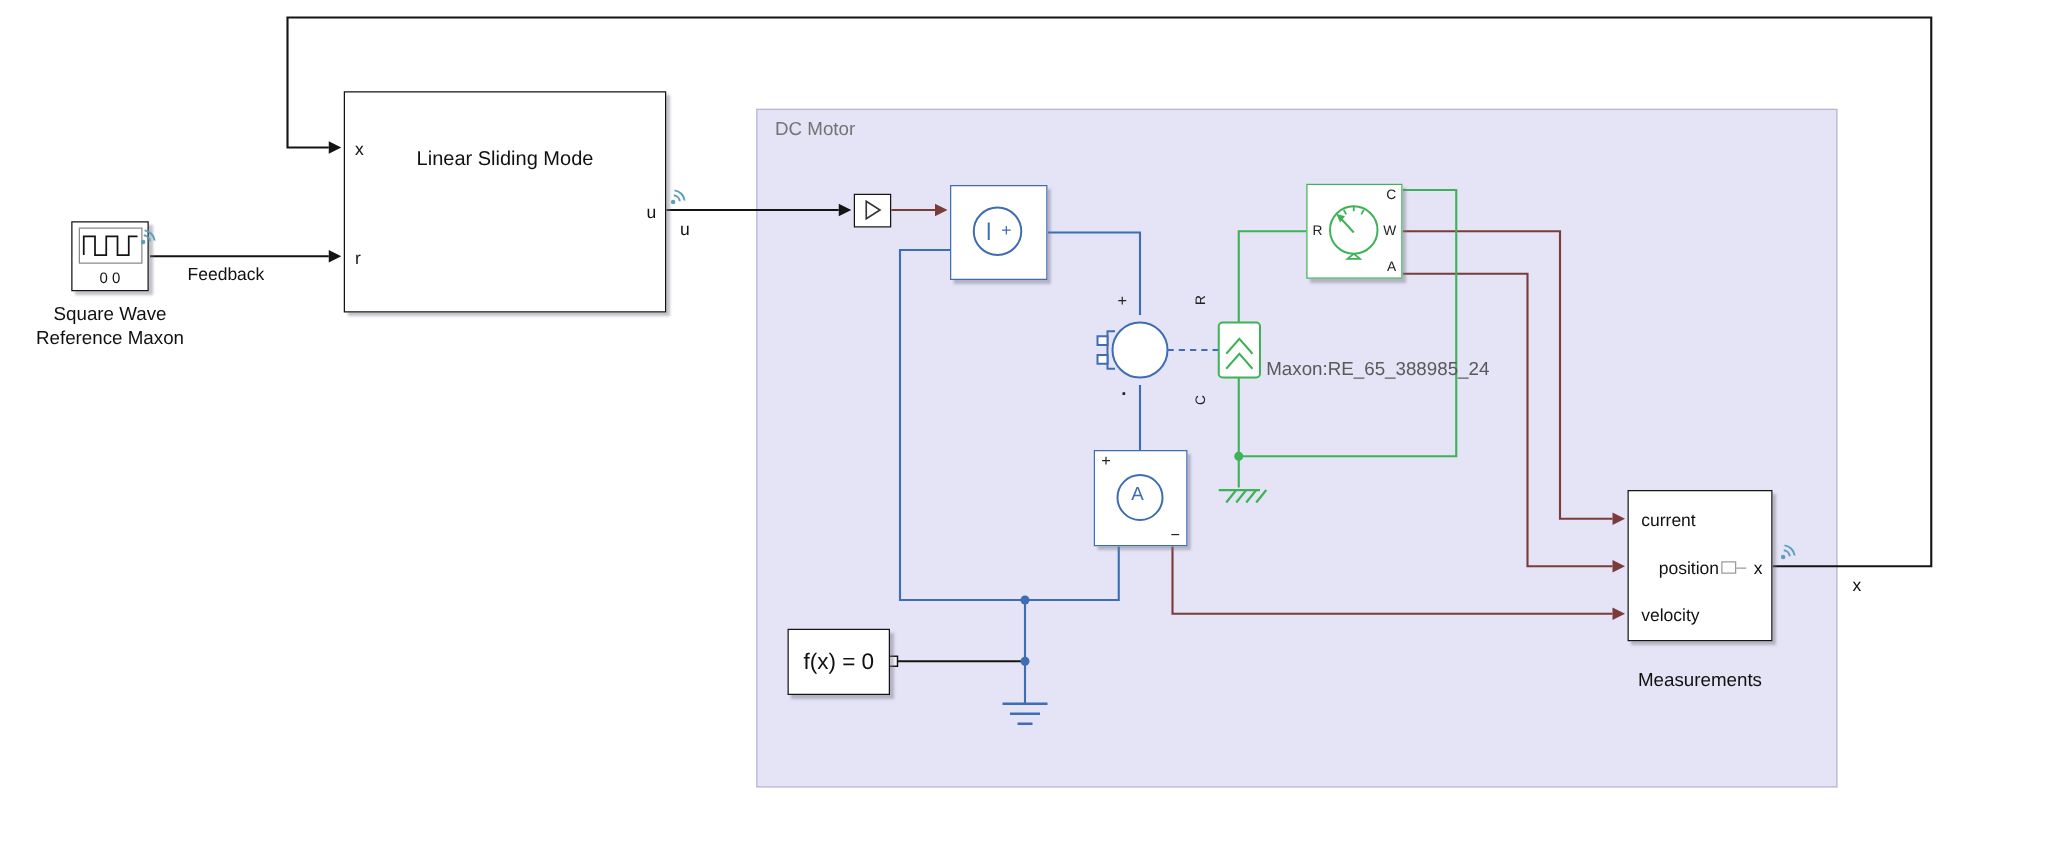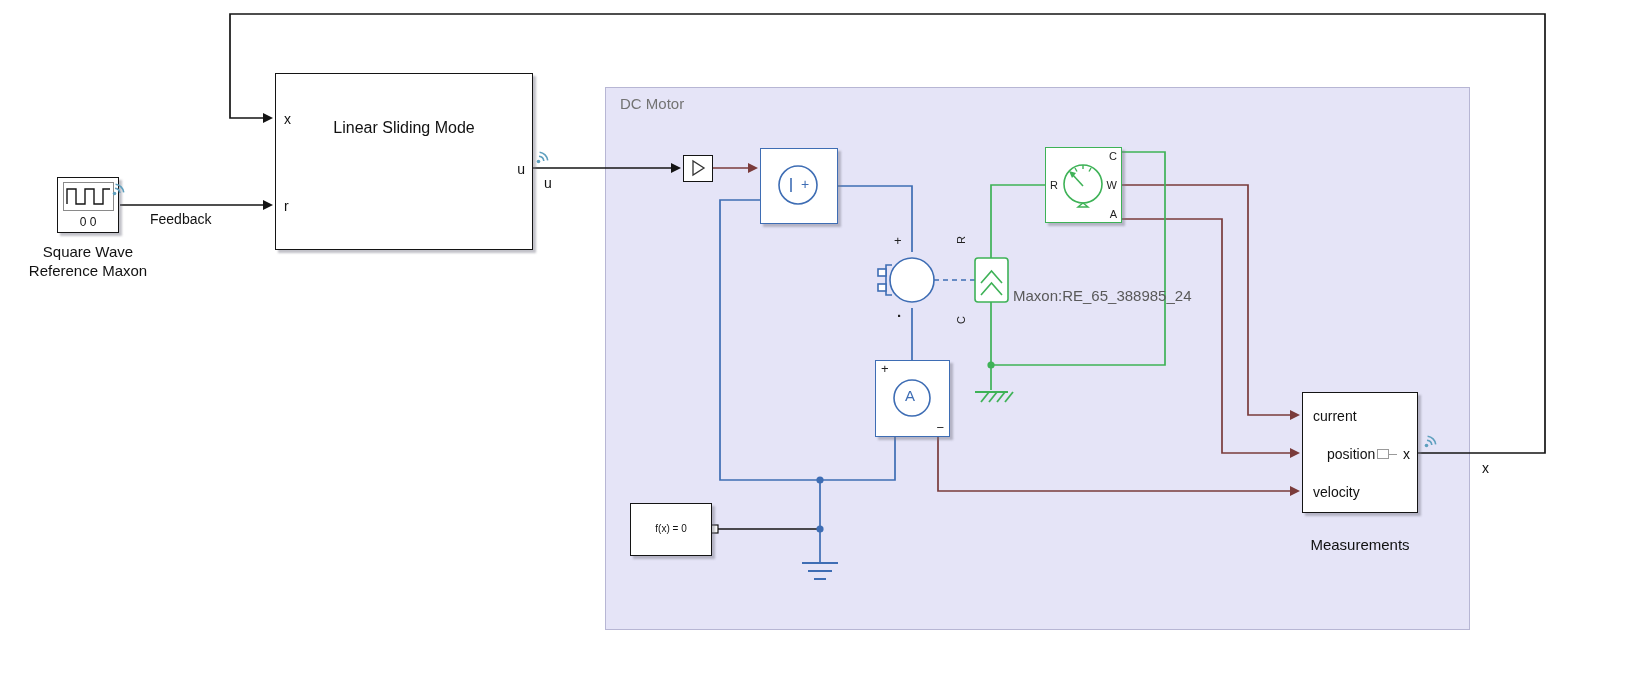--- a/index.html
+++ b/index.html
@@ -160,21 +160,21 @@
     <span class="minilabel" style="right:4px;top:31px">W</span>
     <span class="minilabel" style="right:4px;bottom:2px">A</span>
   </div>
 
   <span class="minilabel rot" style="left:957px;top:234px">R</span>
   <span class="minilabel rot" style="left:957px;top:314px">C</span>
 
   <span class="minilabel" style="left:894px;top:235px;font-size:13px">+</span>
   <span class="minilabel" style="left:897px;top:306px;font-size:15px;font-weight:bold">.</span>
 
-  <div class="block" style="left:630px;top:503px;width:82px;height:53px;text-align:center;font-size:10px;line-height:50px">f(x) = 0</div>
+  <div class="block" style="left:630px;top:503px;width:82px;height:53px;text-align:center;font-size:18px;line-height:50px">f(x) = 0</div>
 
   <div class="block" style="left:1302px;top:392px;width:116px;height:121px">
     <span class="portlabel" style="left:10px;top:15px">current</span>
     <span class="portlabel" style="left:24px;top:53px">position</span>
     <span class="portlabel" style="left:10px;top:91px">velocity</span>
     <div style="position:absolute;left:74px;top:56px;width:12px;height:10px;border:1px solid #9a9a9a"></div>
     <div style="position:absolute;left:86px;top:61px;width:8px;height:1px;background:#9a9a9a"></div>
     <span class="portlabel" style="right:7px;top:53px">x</span>
   </div>
   <div class="caption" style="left:1292px;top:535px;width:136px">Measurements</div>

